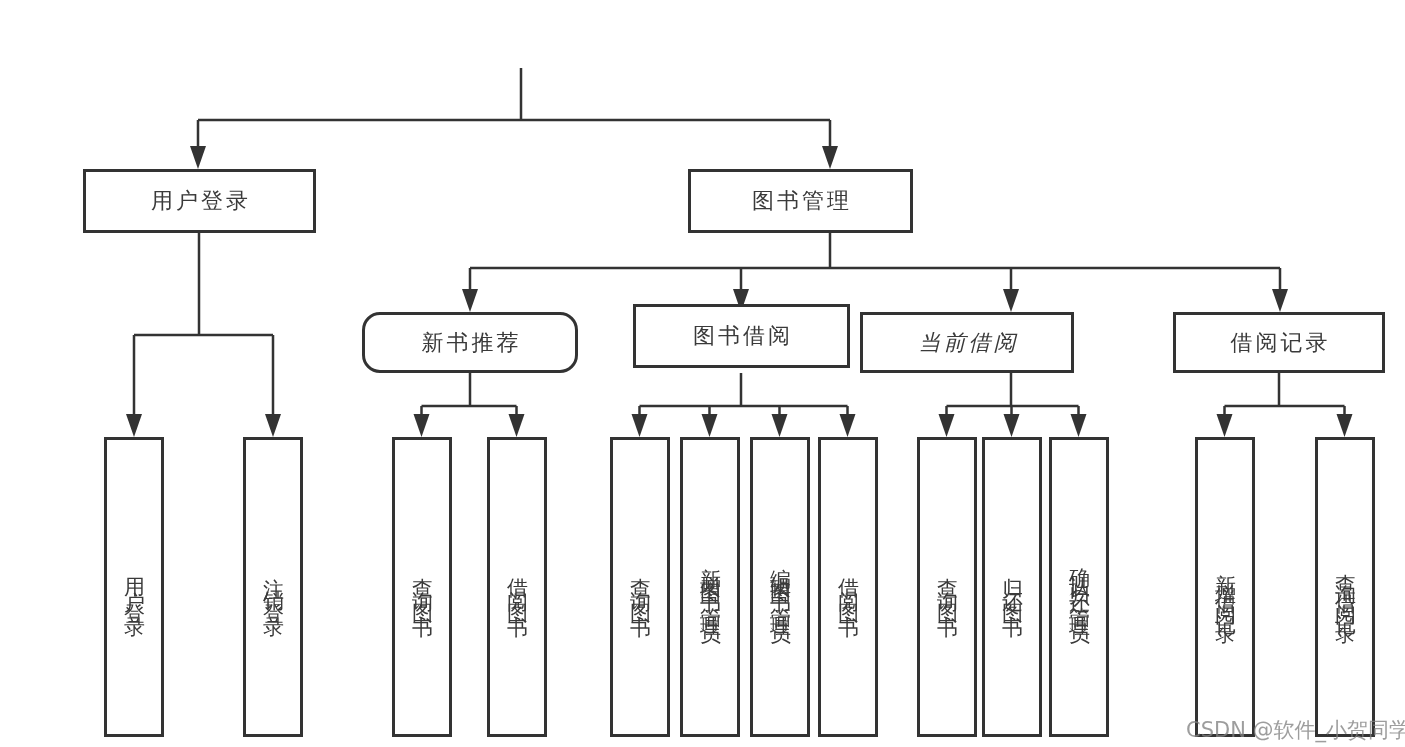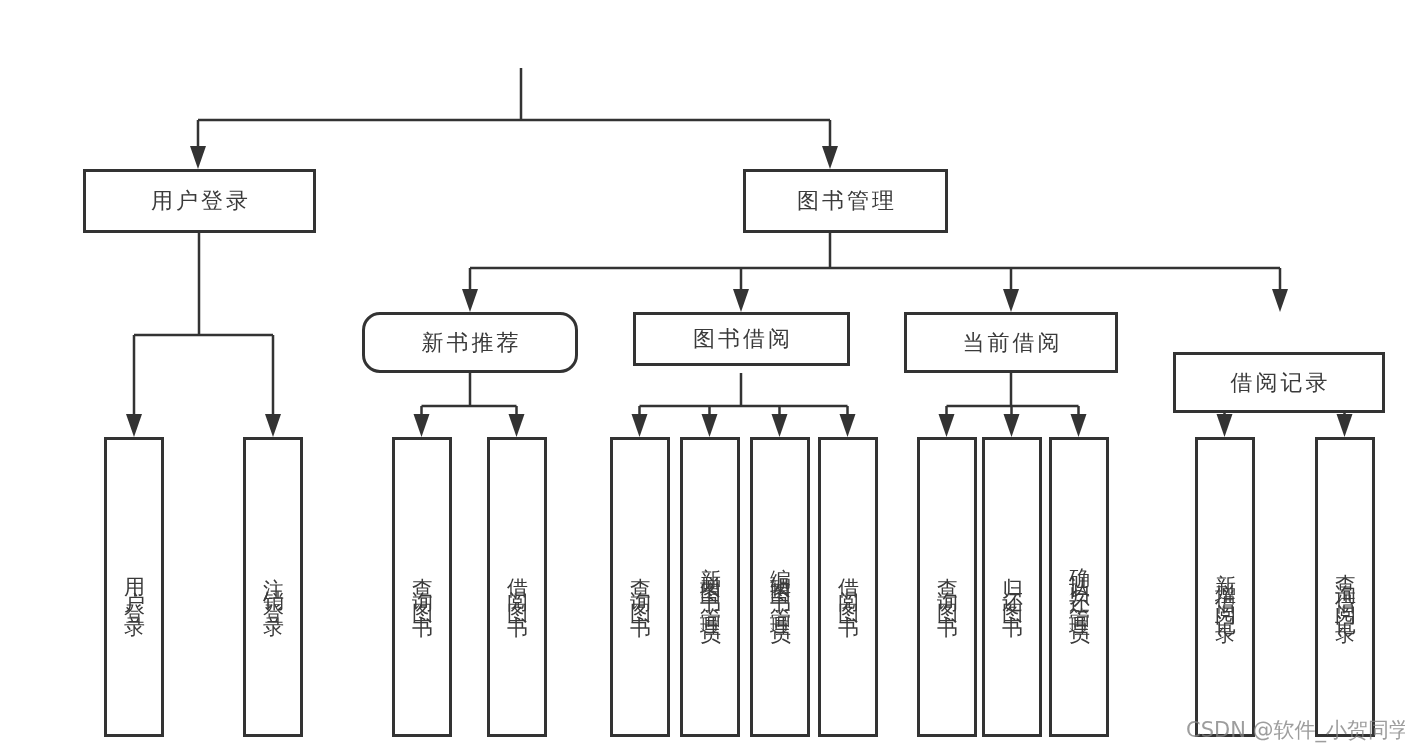--- a/index.html
+++ b/index.html
@@ -104,34 +104,34 @@
 
       <polygon points="1216.5,414 1232.5,414 1224.5,437"></polygon>
       <polygon points="1336.5,414 1352.5,414 1344.5,437"></polygon>
     </g>
   </svg>
 
 
   <div class="box hbox" style="left:83px; top:169px; width:233px; height:64px;">
     <span>用户登录</span>
   </div>
-  <div class="box hbox" style="left:743px; top:169px; width:205px; height:64px;">
+  <div class="box hbox" style="left:688px; top:169px; width:225px; height:64px;">
     <span>图书管理</span>
   </div>
 
   <div class="box hbox" style="left:362px; top:312px; width:216px; height:61px;border-radius:18px;">
     <span>新书推荐</span>
   </div>
-  <div class="box hbox" style="left:633px; top:312px; width:217px; height:54px;">
+  <div class="box hbox" style="left:633px; top:304px; width:217px; height:64px;">
     <span>图书借阅</span>
   </div>
-  <div class="box hbox" style="left:904px; top:312px; width:214px; height:61px;">
+  <div class="box hbox" style="left:860px; top:312px; width:214px; height:61px;font-style:italic;">
     <span>当前借阅</span>
   </div>
-  <div class="box hbox" style="left:1173px; top:312px; width:212px; height:61px;margin-top:40px;">
+  <div class="box hbox" style="left:1173px; top:312px; width:212px; height:61px;">
     <span>借阅记录</span>
   </div>
 
   <div class="box vbox sp4" style="left:104px; top:437px; width:60px; height:300px;">
     <span>用户登录</span>
   </div>
   <div class="box vbox sp4" style="left:243px; top:437px; width:60px; height:300px;">
     <span>注销登录</span>
   </div>
 

